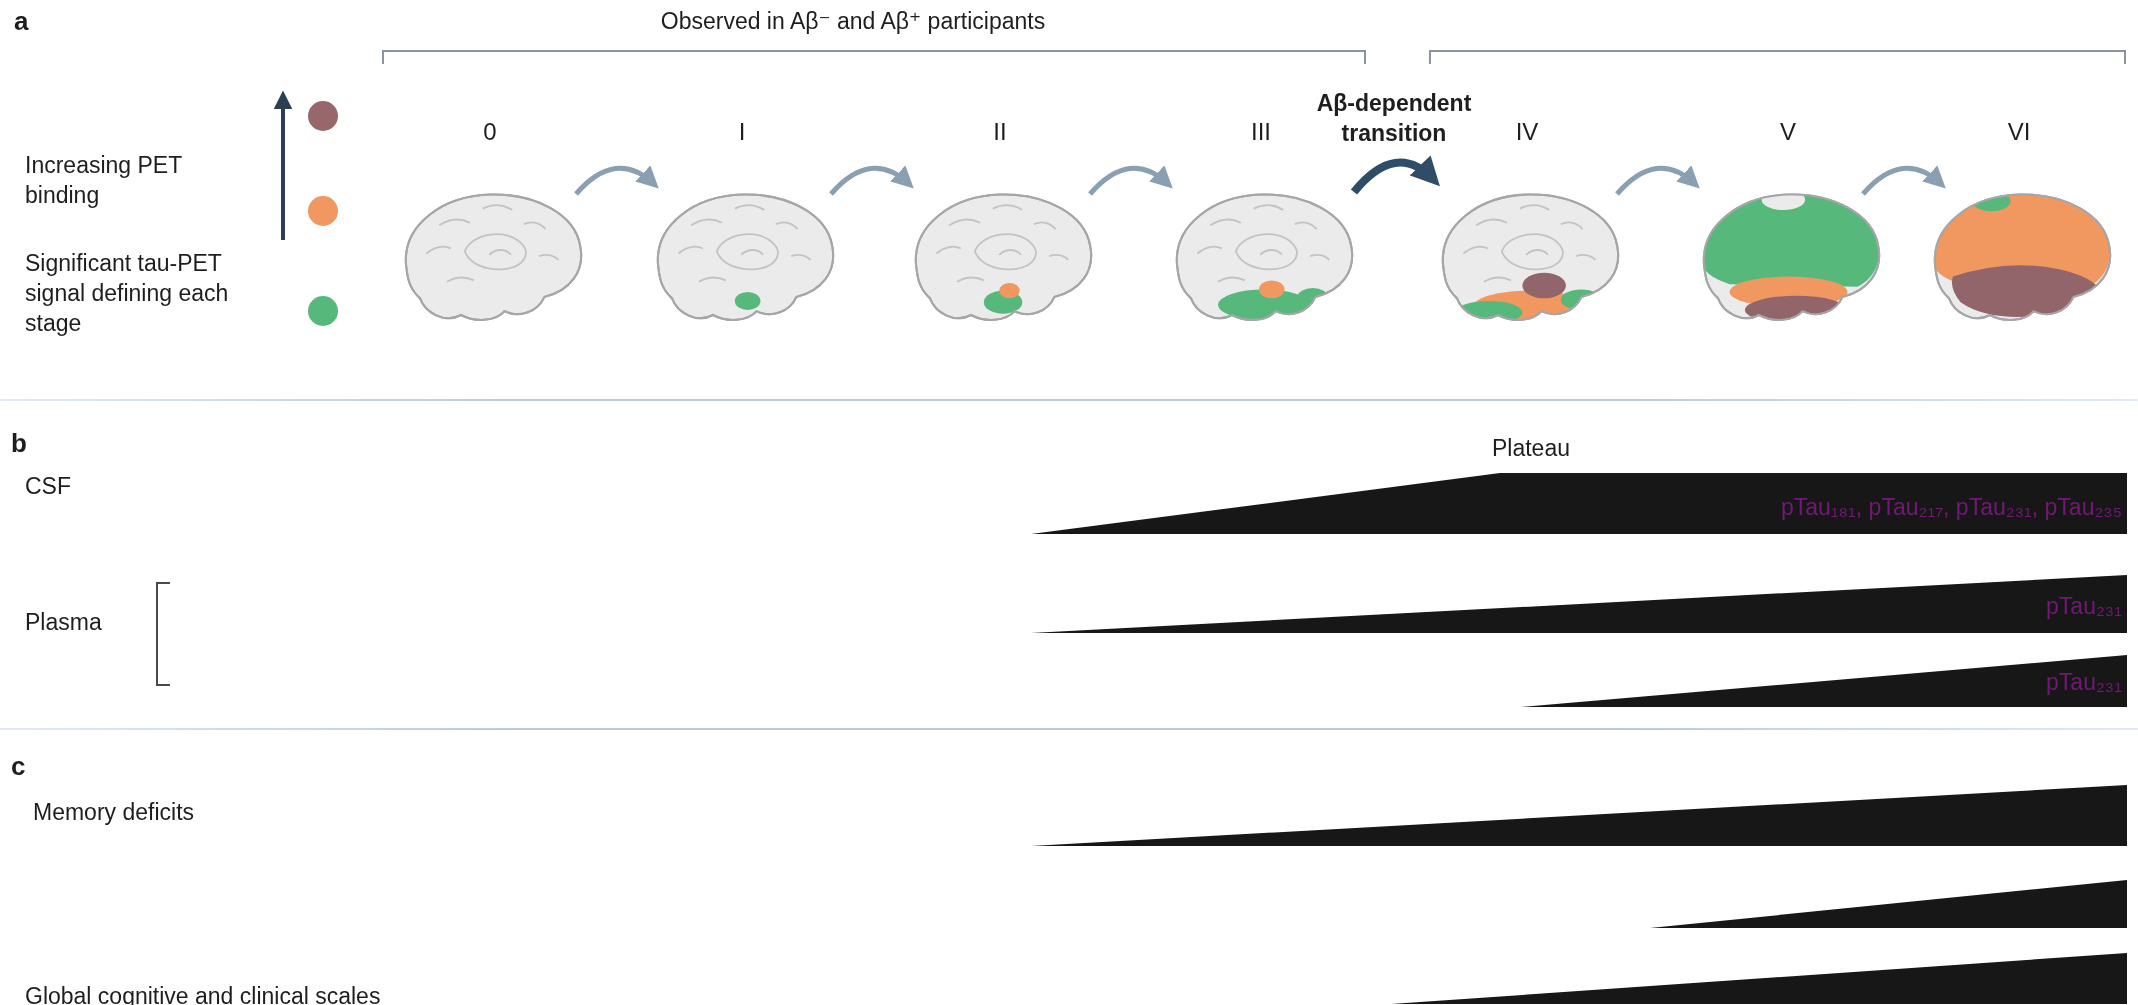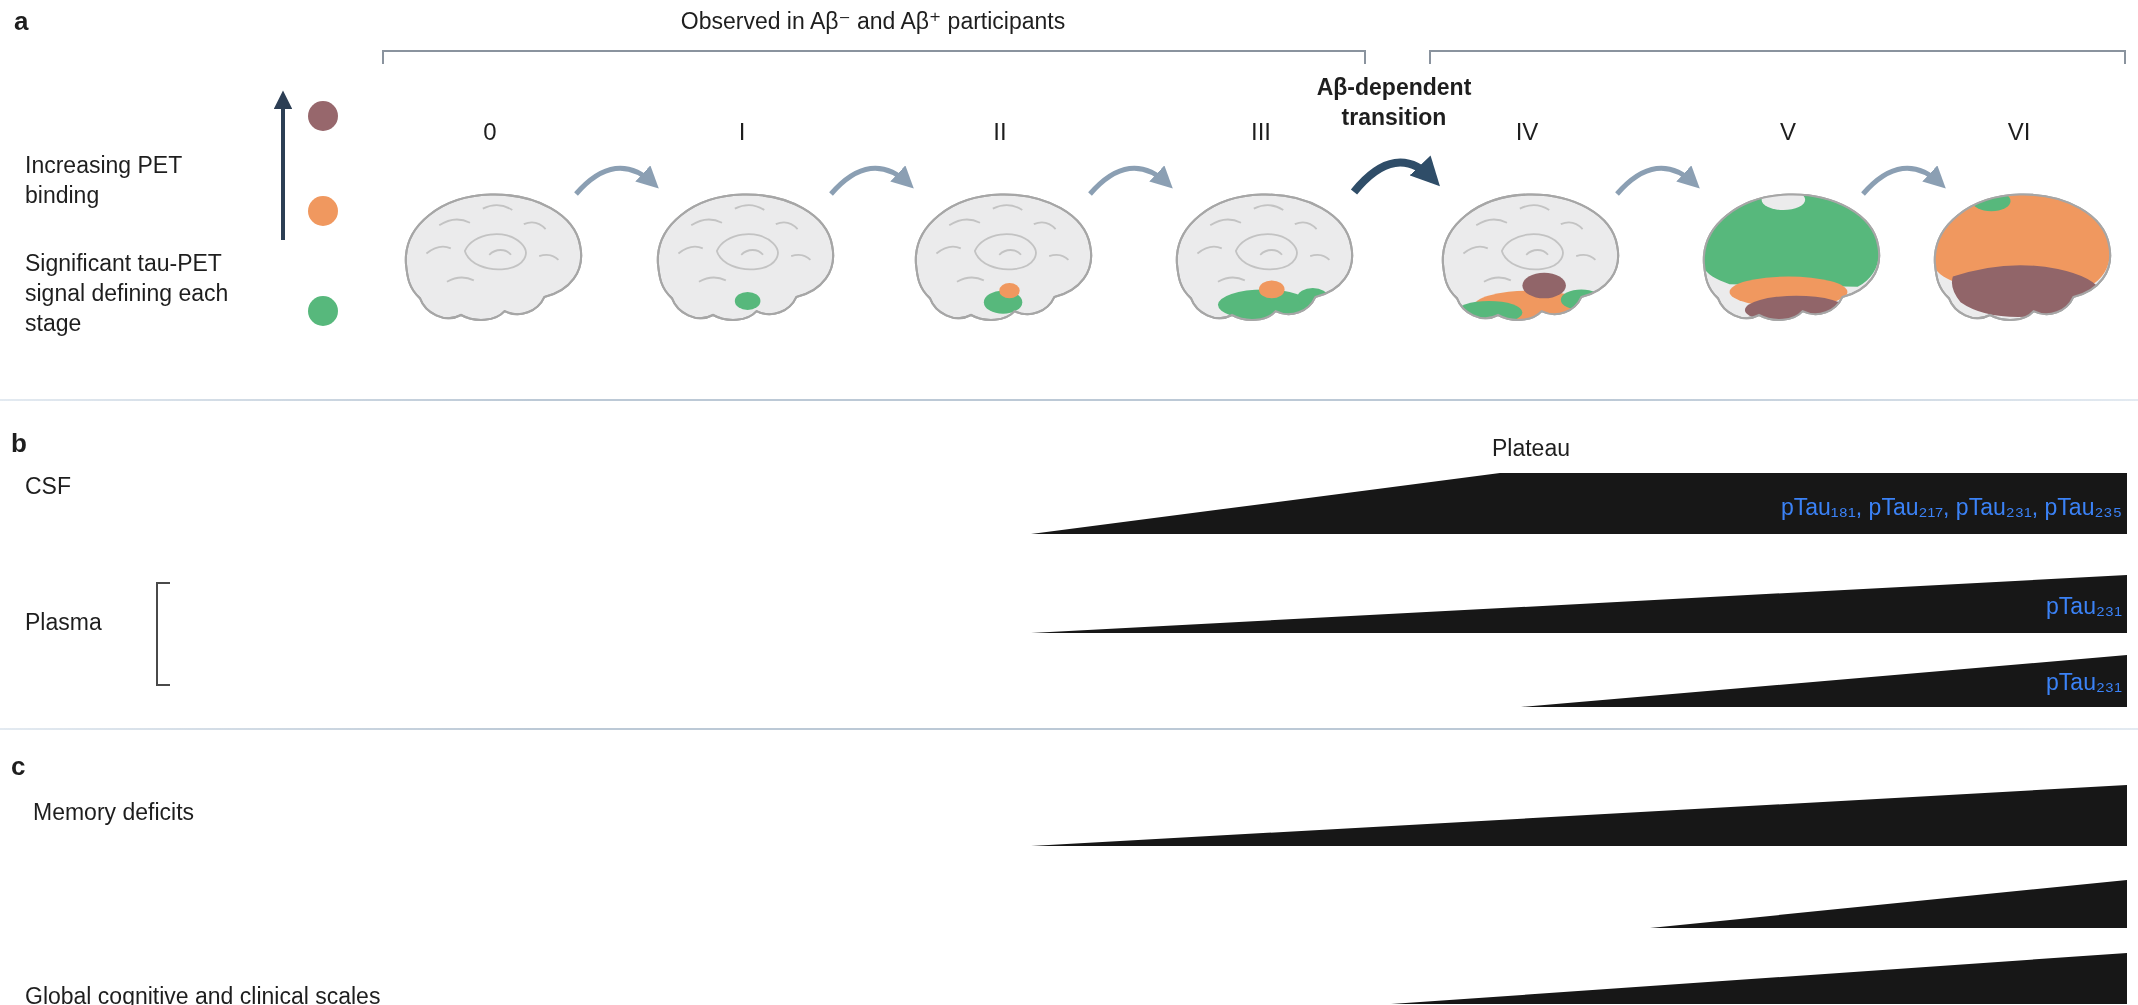--- a/index.html
+++ b/index.html
@@ -2,35 +2,35 @@
 <html><head>
 <meta charset="utf-8">
 <style>
   html,body{margin:0;padding:0;background:#fff;}
   body{font-family:"Liberation Sans","DejaVu Sans",sans-serif;color:#1e1e1e;}
   .canvas{position:relative;width:2138px;height:1005px;background:#fff;overflow:hidden;}
   .abs{position:absolute;}
   .panel-letter{font-weight:bold;font-size:26px;}
   .t{font-size:23px;line-height:30px;}
   .center{text-align:center;}
-  .bold{font-weight:600;}
+  .bold{font-weight:600;margin-top:16px;}
   .bracket{height:12px;border-top:2px solid #8a939e;border-left:2px solid #8a939e;border-right:2px solid #8a939e;}
   .dot{width:30px;height:30px;border-radius:50%;}
   .dot-high{background:#97676c;} .dot-mid{background:#f0985f;} .dot-low{background:#57b87c;}
   .stage-col{position:absolute;width:210px;}
   .stage-num{font-size:24px;text-align:center;height:30px;}
   svg.brain{display:block;width:205px;height:148px;margin:36px auto 0 auto;}
   .b-base{fill:#ebebec;stroke:#a6a6a6;stroke-width:1.6;}
   .b-top{fill:none;stroke:#a6a6a6;stroke-width:1.6;}
   .sulci path{fill:none;stroke:#c3c3c3;stroke-width:1.4;}
   .f-g{fill:#57b87c;} .f-o{fill:#f0985f;} .f-m{fill:#916569;} .f-base{fill:#ebebec;}
   .arc{position:absolute;}
   .wedge{position:absolute;}
   .wedge polygon{fill:#171717;}
-  .wlabel{position:absolute;color:#3b82f6;font-size:23px;text-align:right;white-space:nowrap;}
+  .wlabel{position:absolute;color:#701a75;font-size:23px;text-align:right;white-space:nowrap;}
   .plasma-bracket{width:12px;height:100px;border-left:2px solid #4a4a4a;border-top:2px solid #4a4a4a;border-bottom:2px solid #4a4a4a;}
   .sep{position:absolute;left:0;width:100%;height:2px;background:linear-gradient(to right,#e3eaf1,#bcc9d6 25%,#bcc9d6 75%,#e3eaf1);}
 </style>
 </head>
 <body>
 
 <div class="canvas">
 
   <svg width="0" height="0" style="position:absolute">
     <defs>
@@ -44,21 +44,21 @@
         <path d="M0,0 L10,5 L0,10 z" fill="#2c3e54"></path>
       </marker>
     </defs>
   </svg>
 
   <div class="sep" style="top:399px"></div>
   <div class="sep" style="top:728px"></div>
 
   <div class="abs panel-letter" style="left:14px;top:6px">a</div>
 
-  <div class="abs t center" style="left:382px;top:6px;width:982px">Observed in Aβ⁻ and Aβ⁺ participants</div>
+  <div class="abs t center" style="left:362px;top:6px;width:982px">Observed in Aβ⁻ and Aβ⁺ participants</div>
   <div class="abs bracket" style="left:382px;top:50px;width:980px"></div>
 
   <div class="abs bracket" style="left:1429px;top:50px;width:693px"></div>
 
   <div class="abs t center bold" style="left:1286px;top:72px;width:216px">Aβ-dependent transition</div>
 
   <svg class="abs" style="left:268px;top:84px" width="30" height="164">
     <line x1="15" y1="156" x2="15" y2="12" stroke="#2c3e54" stroke-width="4" marker-end="url(#mk-navy)"></line>
   </svg>
   <div class="abs dot dot-high" style="left: 308px; top: 101px; background: rgb(151, 103, 108);"></div>

